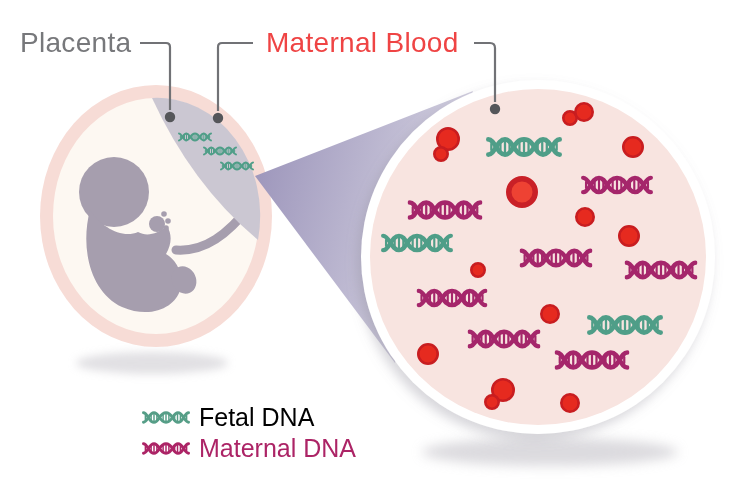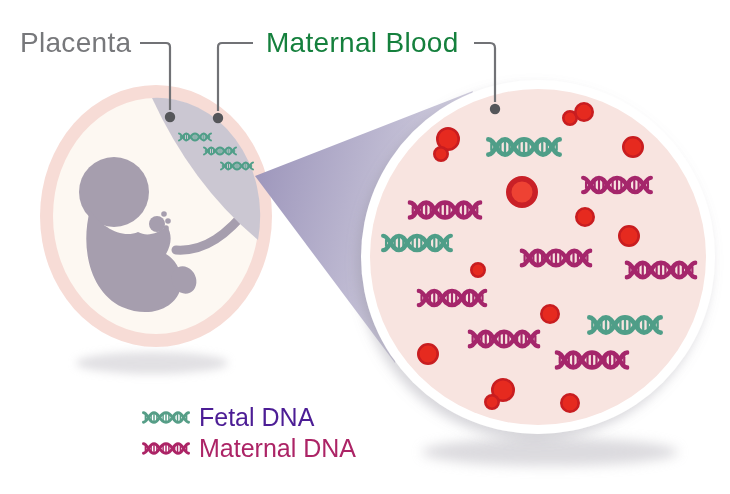--- a/index.html
+++ b/index.html
@@ -117,28 +117,28 @@
         <circle cx="170" cy="117" r="5.2" fill="#55565a"></circle>
         <path d="M253,43 H222 Q218,43 218,47 V111" fill="none" stroke="#717276" stroke-width="2.2"></path>
         <circle cx="218" cy="118" r="5.2" fill="#55565a"></circle>
         <path d="M474,43 H490 Q495,43 495,48 V102" fill="none" stroke="#717276" stroke-width="2.2"></path>
         <circle cx="495" cy="109" r="5.2" fill="#55565a"></circle>
       </g>
   </svg>
 
   <div class="toplabel" style="left: 20px; top: 29px; color: rgb(119, 120, 123);">Placenta</div>
 
-  <div class="toplabel" style="left: 266px; top: 29px; color: #15803d;">Maternal Blood</div>
+  <div class="toplabel" style="left: 266px; top: 29px; color: #ef4444;">Maternal Blood</div>
 
   <div class="legend">
     <div class="legend-row">
       <svg class="legend-icon" viewBox="0 0 100 34" style="color: rgb(86, 158, 135);">
           <use href="#dna"></use>
         </svg>
-      <span class="legend-label" style="color: #4c1d95;">Fetal DNA</span>
+      <span class="legend-label" style="color: #000000;">Fetal DNA</span>
     </div>
     <div class="legend-row">
       <svg class="legend-icon" viewBox="0 0 100 34" style="color: rgb(172, 36, 102);">
           <use href="#dna"></use>
         </svg>
       <span class="legend-label" style="color: rgb(172, 36, 102); text-align: right;">Maternal DNA</span>
     </div>
   </div>
 
 </div>

